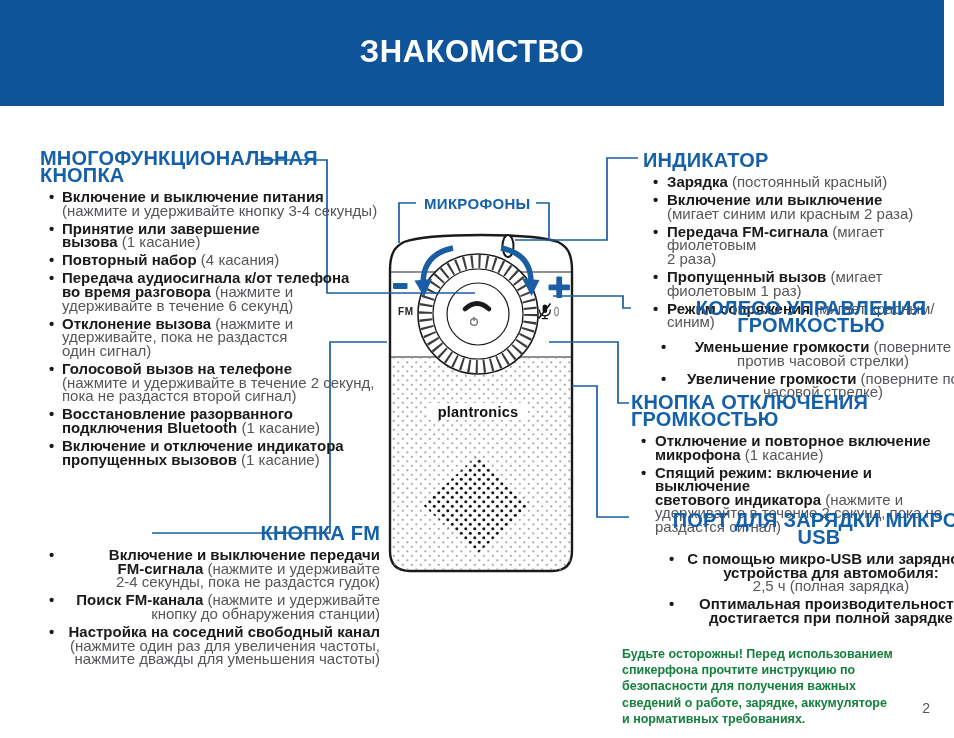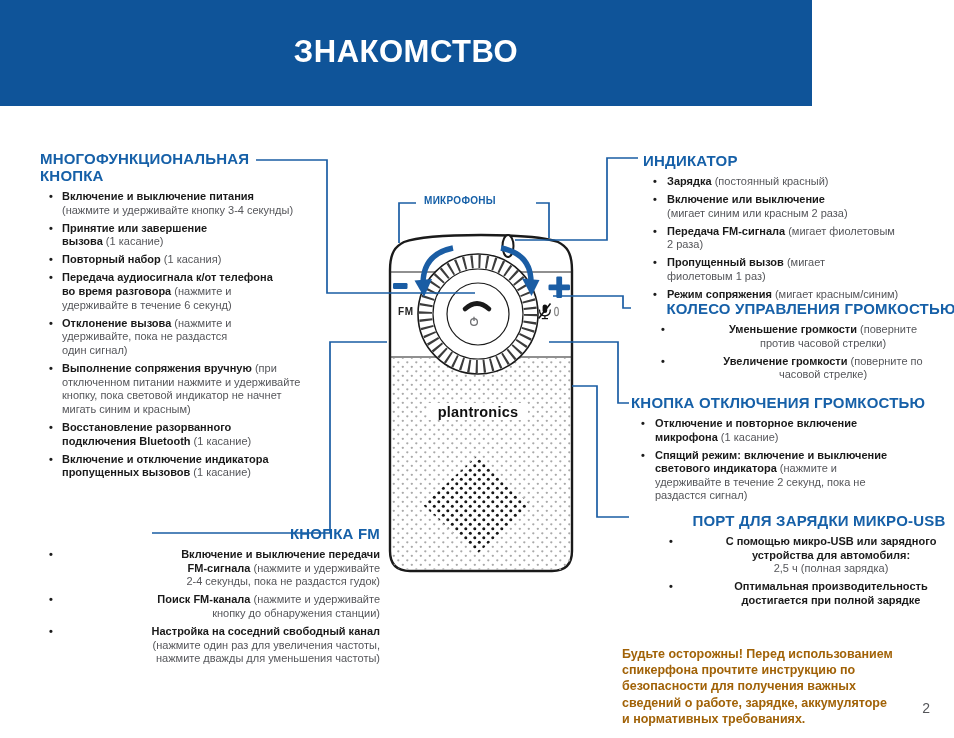--- a/index.html
+++ b/index.html
@@ -1,37 +1,37 @@
 <!DOCTYPE html>
 <html><head>
 <meta charset="utf-8">
 <style>
   html,body{margin:0;padding:0;}
   body{width:954px;height:738px;position:relative;background:#fff;
        font-family:"Liberation Sans",sans-serif;overflow:hidden;}
-  .header{position:absolute;left:0;top:0;width:812px;height:106px;background:#0F5499;}
+  .header{position:absolute;left:0;top:0;width:944px;height:106px;background:#0F5499;}
   .header .title{width:100%;text-align:center;line-height:104px;color:#fff;
        font-size:31px;font-weight:700;letter-spacing:.5px;}
   .section{position:absolute;}
-  .sec-title{color:#1660A8;font-size:15px;font-weight:700;line-height:17px;
+  .sec-title{color:#1660A8;font-size:20px;font-weight:700;line-height:17px;
        letter-spacing:.2px;white-space:pre-line;}
   ul.sec-list{list-style:none;margin:6px 0 0 0;padding:0;}
-  ul.sec-list li{position:relative;font-size:11px;line-height:13.6px;
+  ul.sec-list li{position:relative;font-size:15px;line-height:13.6px;
        margin-bottom:4.5px;white-space:pre-line;}
   .leftcol li{padding-left:22px;}
   .rightcol li{padding-left:24px;}
   ul.sec-list li::before{content:"\2022";position:absolute;font-weight:700;color:#1a1a1a;}
   .leftcol li::before{left:9px;}
   .rightcol li::before{left:10px;}
   ul.sec-list .b{font-weight:700;color:#1a1a1a;white-space:pre-line;}
   ul.sec-list .r{font-weight:400;color:#55565a;white-space:pre-line;}
   .mic-label{position:absolute;left:424px;top:195px;color:#1660A8;
-       font-size:10px;font-weight:700;letter-spacing:.3px;}
+       font-size:15px;font-weight:700;letter-spacing:.3px;}
   .warning{position:absolute;left:622px;top:646px;width:330px;font-size:12.5px;
-       font-weight:700;color:#a16207;line-height:16.2px;white-space:pre-line;}
+       font-weight:700;color:#15803d;line-height:16.2px;white-space:pre-line;}
   .page-num{position:absolute;right:24px;top:700px;font-size:14px;color:#55565a;}
   svg.diagram{position:absolute;left:0;top:0;pointer-events:none;}
 </style>
 </head>
 <body>
 
 <div class="header">
   <div class="title">ЗНАКОМСТВО</div>
 </div>
 
@@ -120,31 +120,30 @@
 <div class="mic-label">МИКРОФОНЫ</div>
 
 <div class="section leftcol" style="left:40px;top:150px;width:340px;">
   <div class="sec-title">МНОГОФУНКЦИОНАЛЬНАЯ
 КНОПКА</div>
   <ul class="sec-list">
       <li><span class="b">Включение и выключение питания</span><span class="r">
 (нажмите и удерживайте кнопку 3-4 секунды)</span></li>
       <li><span class="b">Принятие или завершение
 вызова</span><span class="r"> (1 касание)</span></li>
-      <li><span class="b">Повторный набор</span><span class="r"> (1 касания)</span></li>
+      <li><span class="b">Повторный набор</span><span class="r"> (4 касания)</span></li>
       <li><span class="b">Передача аудиосигнала к/от телефона
 во время разговора</span><span class="r"> (нажмите и
 удерживайте в течение 6 секунд)</span></li>
       <li><span class="b">Отклонение вызова</span><span class="r"> (нажмите и
 удерживайте, пока не раздастся
 один сигнал)</span></li>
-      <li><span class="b">Выполнение сопряжения вручную</span><span class="r"> (при
-отключенном питании нажмите и удерживайте
-кнопку, пока световой индикатор не начнет
-мигать синим и красным)</span></li>
+      <li><span class="b">Голосовой вызов на телефоне</span><span class="r">
+(нажмите и удерживайте в течение 2 секунд,
+пока не раздастся второй сигнал)</span></li>
       <li><span class="b">Восстановление разорванного
 подключения Bluetooth</span><span class="r"> (1 касание)</span></li>
       <li><span class="b">Включение и отключение индикатора
 пропущенных вызовов</span><span class="r"> (1 касание)</span></li>
     </ul>
 </div>
 
 <div class="section leftcol" style="left:40px;top:525px;width:340px;text-align:right;">
   <div class="sec-title">КНОПКА FM</div>
   <ul class="sec-list">

